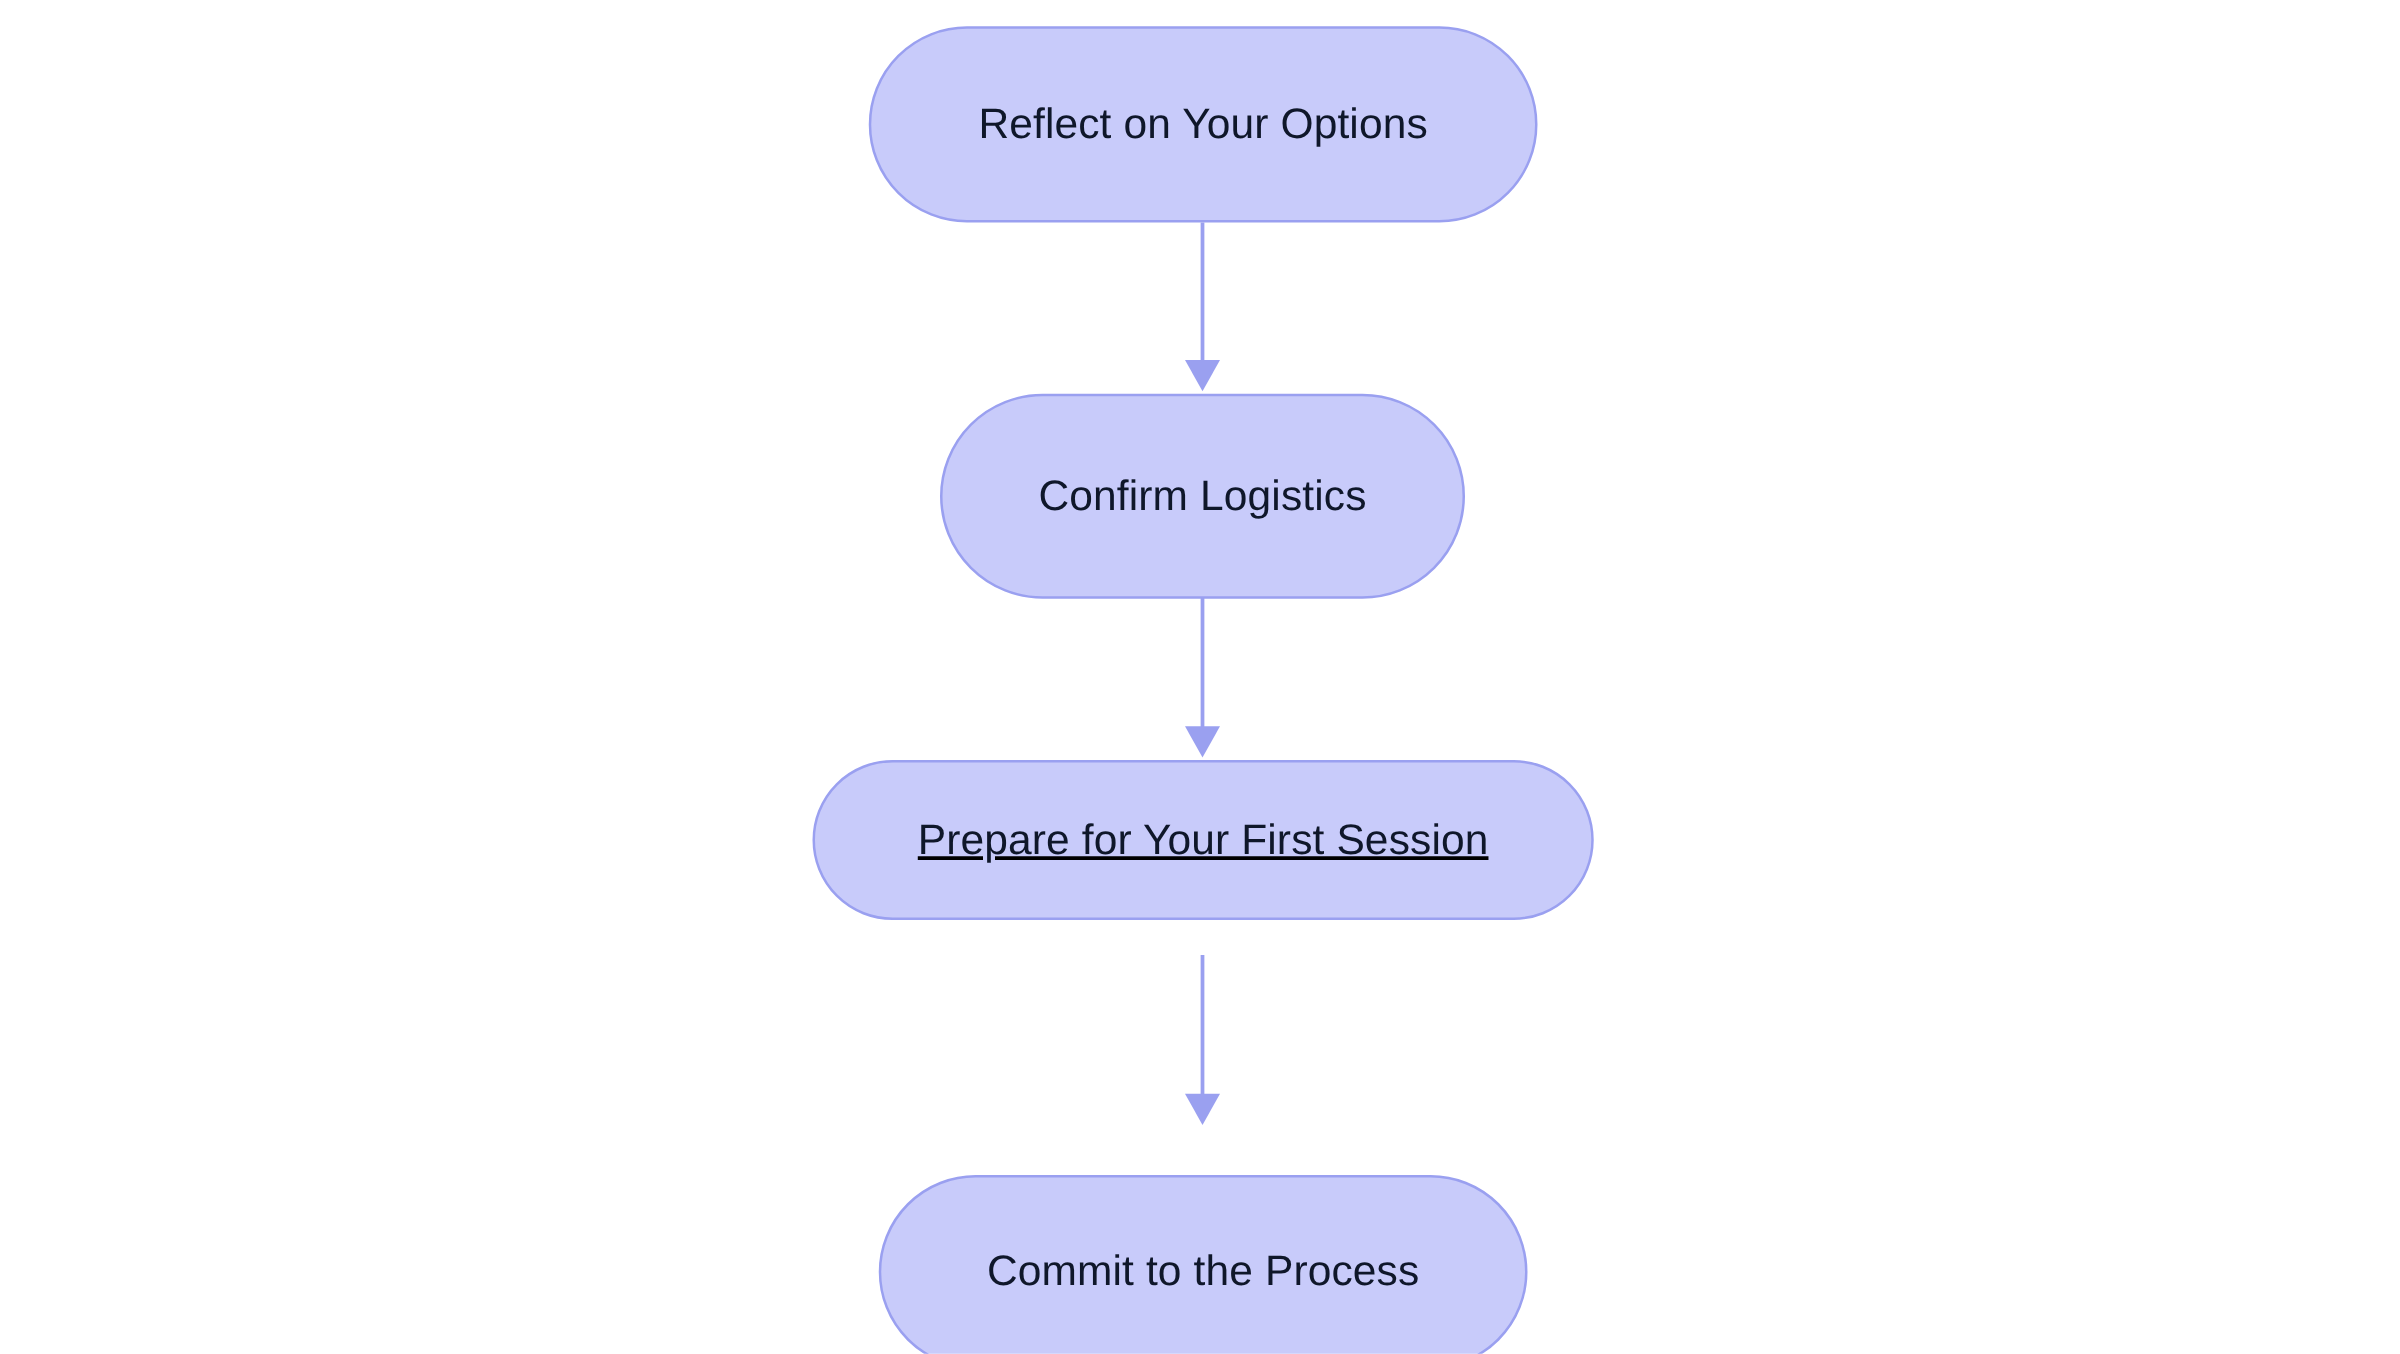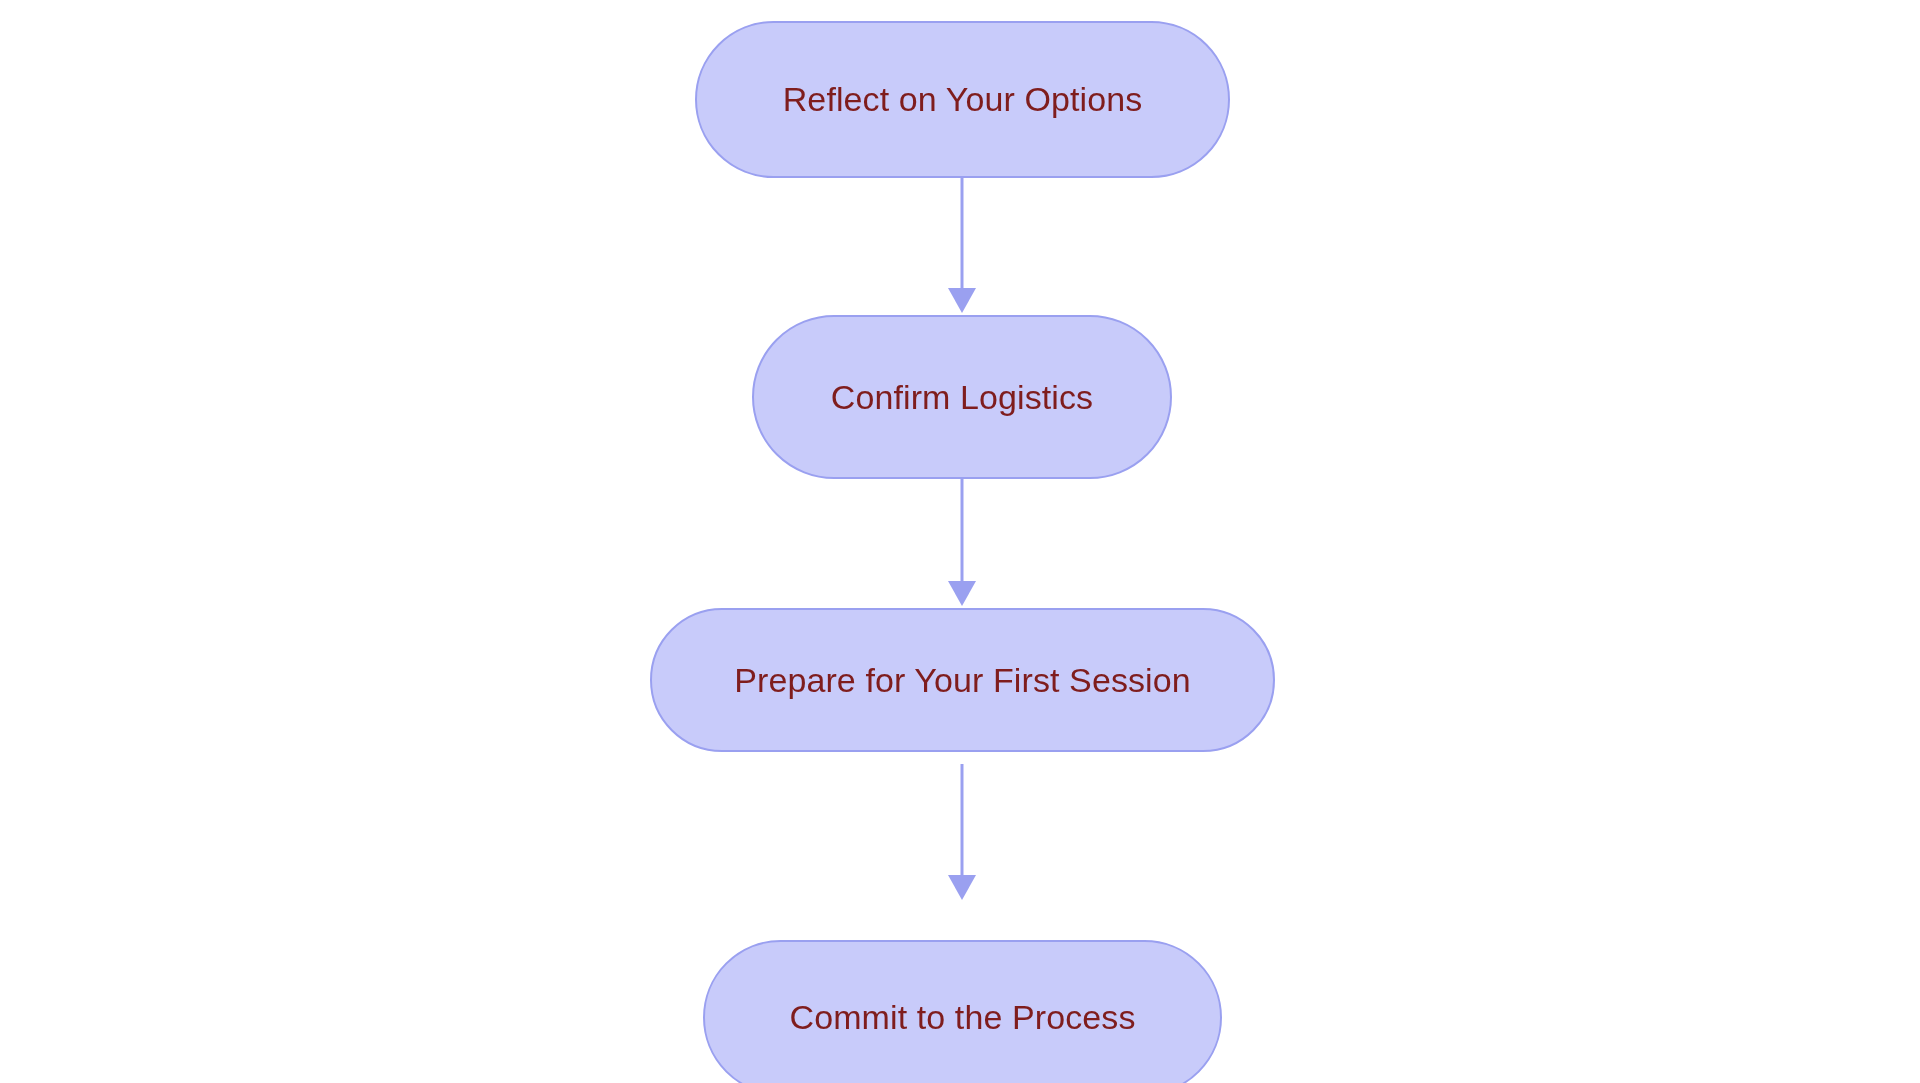--- a/index.html
+++ b/index.html
@@ -33,32 +33,32 @@
     box-sizing: border-box;
     background: #c8cbfa;
     border: 2px solid #9aa0f0;
     border-radius: 999px;
     display: flex;
     align-items: center;
     justify-content: center;
     text-align: center;
   }
   .flow-node-label {
-    color: #7f1d1d;
+    color: #0f172a;
     font-size: 34px;
     font-weight: 400;
     line-height: 1.2;
     letter-spacing: 0.1px;
     white-space: nowrap;
     font-family: "Liberation Sans", "DejaVu Sans", sans-serif;
   }
   
   #node-0 { left: 695px; top: 21px;  width: 535px; height: 157px; }
   #node-1 { left: 752px; top: 315px; width: 420px; height: 164px; }
-  #node-2 { left: 650px; top: 608px; width: 625px; height: 144px; }
+  #node-2 { left: 650px; top: 608px; width: 625px; height: 128px; text-decoration: underline; }
   #node-3 { left: 703px; top: 940px; width: 519px; height: 155px; }
 </style>
 </head>
 <body>
 
 <div id="flow-root">
 
   <svg id="edge-layer" viewBox="0 0 1920 1083" width="1920" height="1083" xmlns="http://www.w3.org/2000/svg">
 
     <g>

